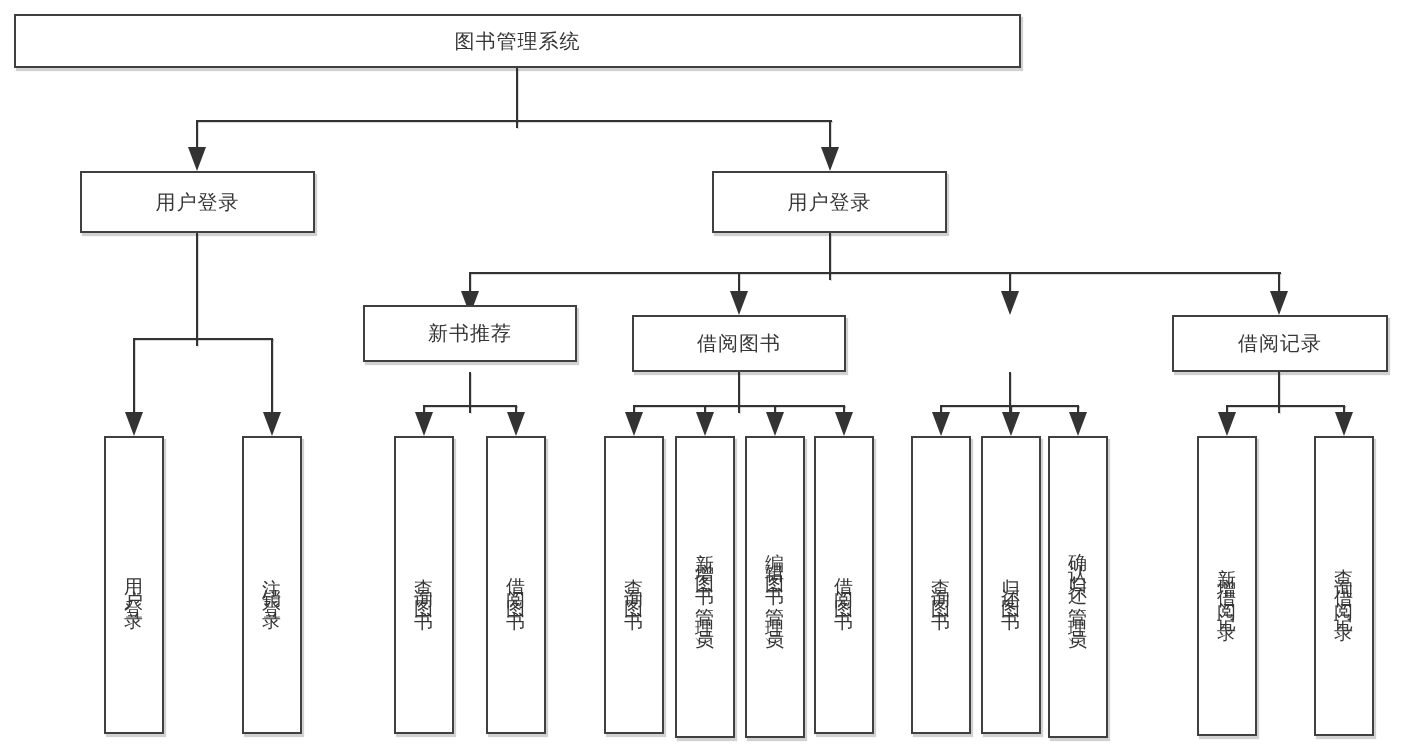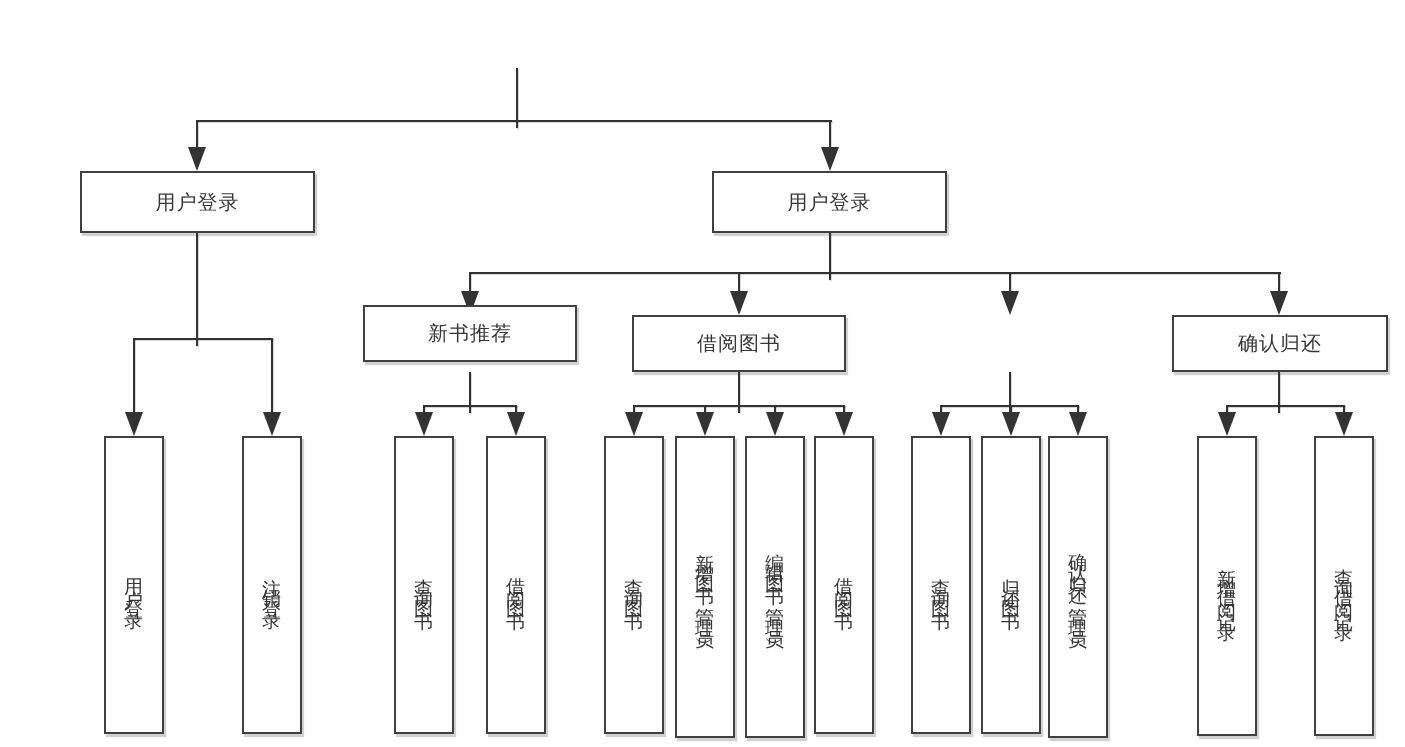--- a/index.html
+++ b/index.html
@@ -70,20 +70,23 @@
     mix-blend-mode:multiply;
     z-index:10;
     white-space:nowrap;
   }
 </style>
 </head>
 <body>
 
 <div id="stage">
 
+  <div class="box" style="left:14px;top:14px;width:1007px;height:54px">
+    <span>图书管理系统</span>
+  </div>
 
   <div class="vline" style="left:516px;top:68px;height:60px"></div>
   <div class="hline" style="left:196px;top:120px;width:636px"></div>
   <div class="vline" style="left:196px;top:120px;height:28px"></div>
   <div class="arrow" style="left:188px;top:147px"></div>
   <div class="vline" style="left:829px;top:120px;height:28px"></div>
   <div class="arrow" style="left:821px;top:147px"></div>
 
   <div class="box" style="left:80px;top:171px;width:235px;height:62px">
     <span>用户登录</span>
@@ -110,21 +113,21 @@
   <div class="vline" style="left:1278px;top:272px;height:22px"></div>
   <div class="arrow" style="left:1270px;top:291px"></div>
 
   <div class="box" style="left:363px;top:305px;width:214px;height:57px">
     <span>新书推荐</span>
   </div>
   <div class="box" style="left:632px;top:315px;width:214px;height:57px">
     <span>借阅图书</span>
   </div>
   <div class="box" style="left:1172px;top:315px;width:216px;height:57px">
-    <span>确认归还</span>
+    <span>借阅记录</span>
   </div>
 
   <div class="vline" style="left:469px;top:372px;height:41px"></div>
   <div class="hline" style="left:423px;top:405px;width:94px"></div>
   <div class="vline" style="left:423px;top:405px;height:9px"></div>
   <div class="arrow" style="left:415px;top:412px"></div>
   <div class="vline" style="left:515px;top:405px;height:9px"></div>
   <div class="arrow" style="left:507px;top:412px"></div>
 
   <div class="vline" style="left:738px;top:372px;height:41px"></div>

